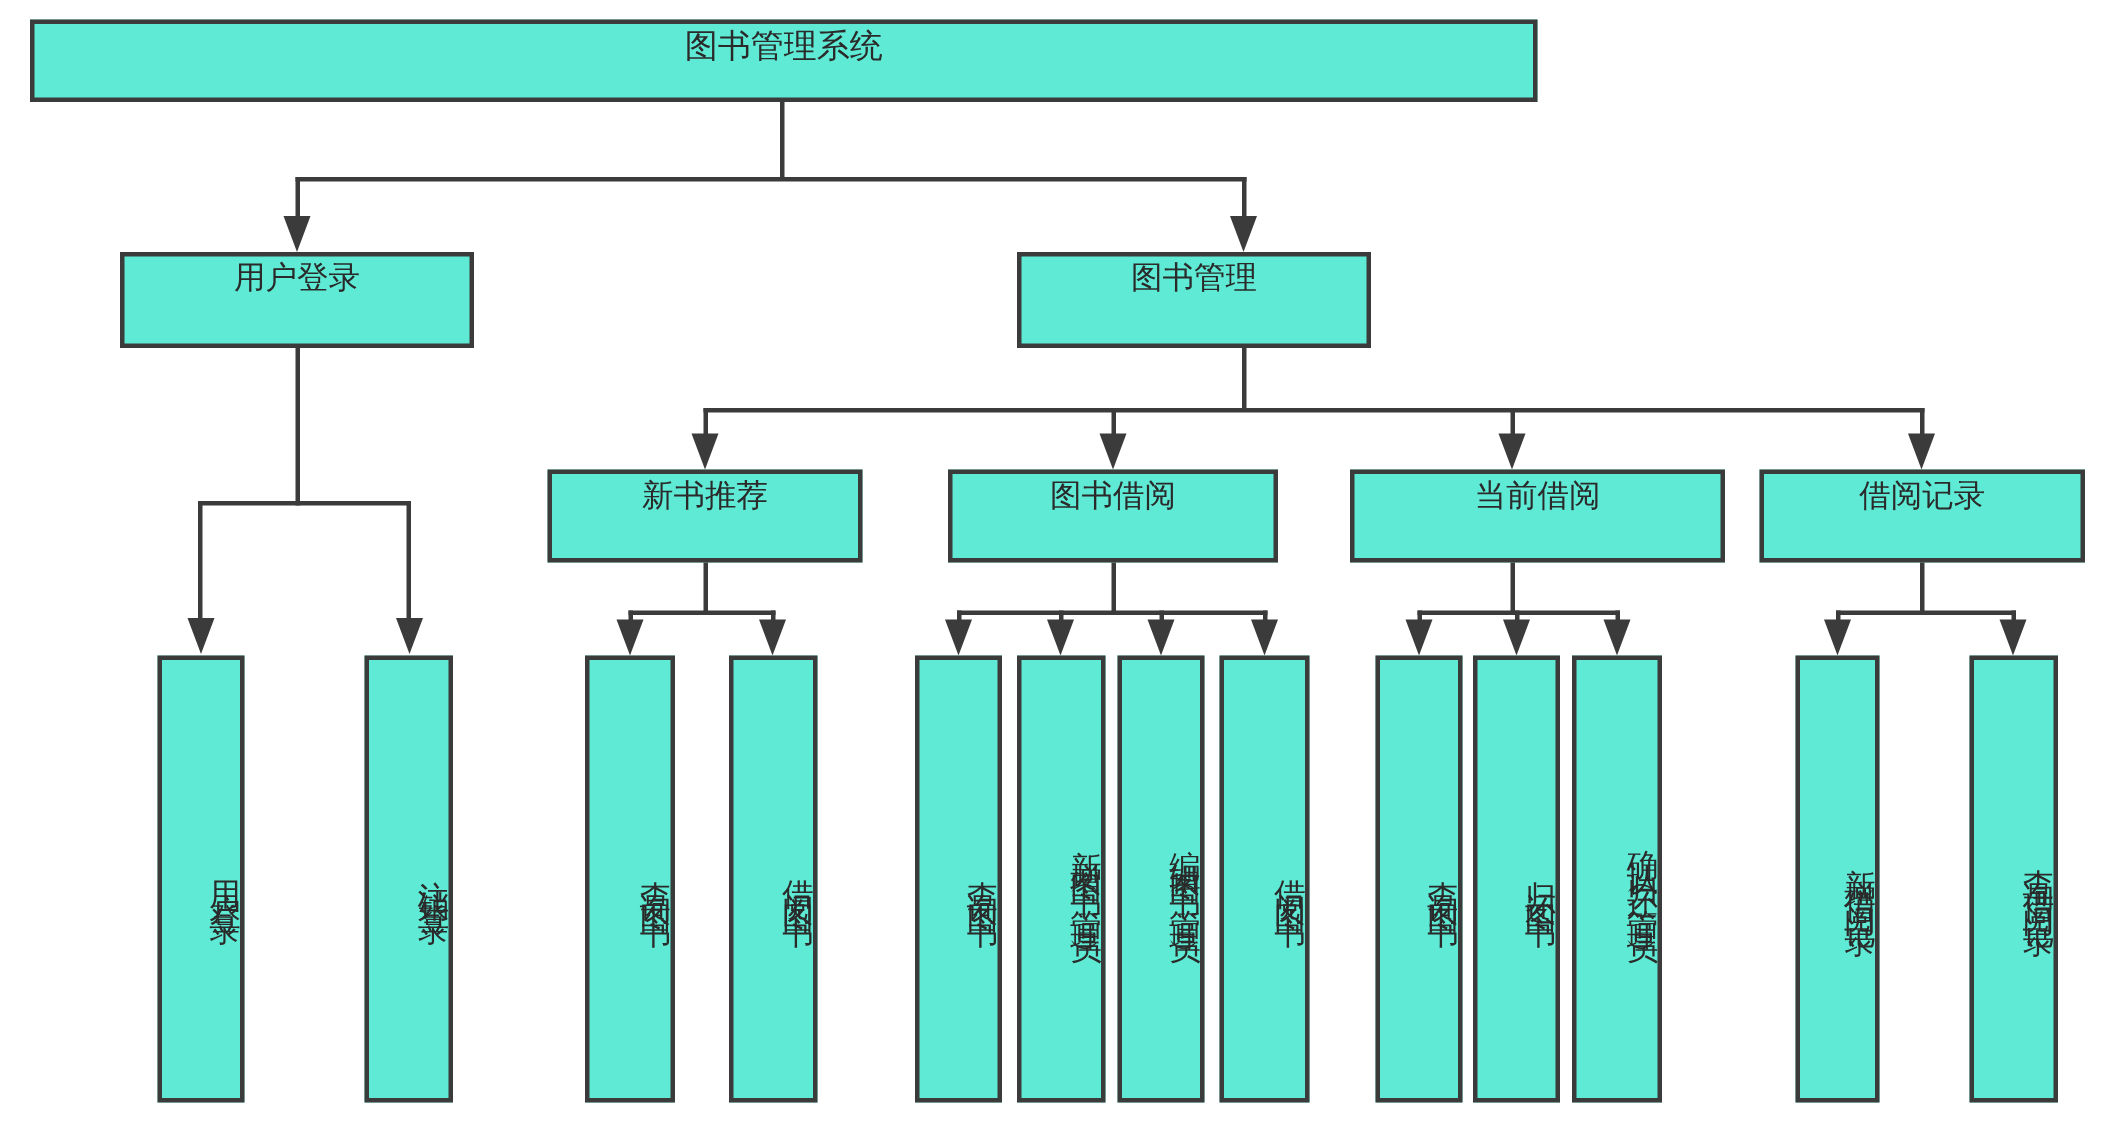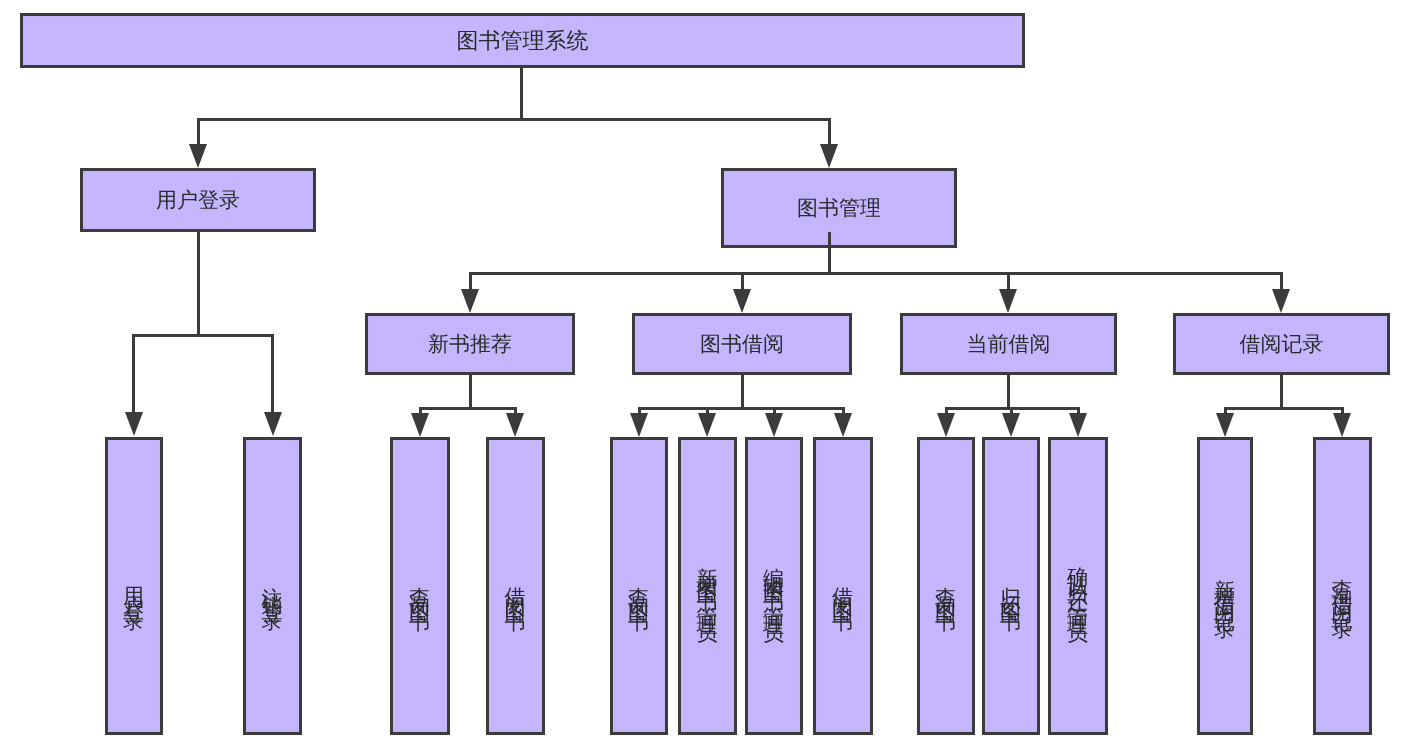--- a/index.html
+++ b/index.html
@@ -17,23 +17,22 @@
     width: 1405px;
     height: 747px;
     background: var(--bg);
     overflow: hidden;
   }
 
   
   .box {
     position: absolute;
     border: 3px solid var(--line);
-    background: #c4b5fd;
+    background: #5eead4;
     display: flex;
-    align-items: center;
     justify-content: center;
     color: var(--text);
     font-size: 21px;
     white-space: nowrap;
   }
   .box.root { font-size: 22px; }
 
   
   .box.leaf {
     writing-mode: vertical-rl;
@@ -78,21 +77,21 @@
   <div class="vline" style="left:520px; top:68px; height:50px"></div>
   <div class="hline" style="left:197px; top:118px; width:634px"></div>
   <div class="vline" style="left:197px; top:118px; height:28px"></div>
   <div class="arrow" style="left:189px; top:144px"></div>
   <div class="vline" style="left:828px; top:118px; height:28px"></div>
   <div class="arrow" style="left:820px; top:144px"></div>
 
   <div class="box" style="left:80px; top:168px; width:236px; height:64px">
     <span class="lbl">用户登录</span>
   </div>
-  <div class="box" style="left:721px; top:168px; width:236px; height:80px">
+  <div class="box" style="left:678px; top:168px; width:236px; height:64px">
     <span class="lbl">图书管理</span>
   </div>
 
   <div class="vline" style="left:197px; top:232px; height:105px"></div>
   <div class="hline" style="left:132px; top:334px; width:142px"></div>
   <div class="vline" style="left:132px; top:334px; height:80px"></div>
   <div class="arrow" style="left:125px; top:412px"></div>
   <div class="vline" style="left:271px; top:334px; height:80px"></div>
   <div class="arrow" style="left:264px; top:412px"></div>
 
@@ -106,21 +105,21 @@
   <div class="arrow" style="left:999px; top:289px"></div>
   <div class="vline" style="left:1280px; top:272px; height:19px"></div>
   <div class="arrow" style="left:1272px; top:289px"></div>
 
   <div class="box" style="left:365px; top:313px; width:210px; height:62px">
     <span class="lbl">新书推荐</span>
   </div>
   <div class="box" style="left:632px; top:313px; width:220px; height:62px">
     <span class="lbl">图书借阅</span>
   </div>
-  <div class="box" style="left:900px; top:313px; width:217px; height:62px">
+  <div class="box" style="left:900px; top:313px; width:250px; height:62px">
     <span class="lbl">当前借阅</span>
   </div>
   <div class="box" style="left:1173px; top:313px; width:217px; height:62px">
     <span class="lbl">借阅记录</span>
   </div>
 
   <div class="vline" style="left:469px; top:375px; height:34px"></div>
   <div class="hline" style="left:419px; top:407px; width:98px"></div>
   <div class="vline" style="left:419px; top:407px; height:8px"></div>
   <div class="arrow" style="left:411px; top:413px"></div>

